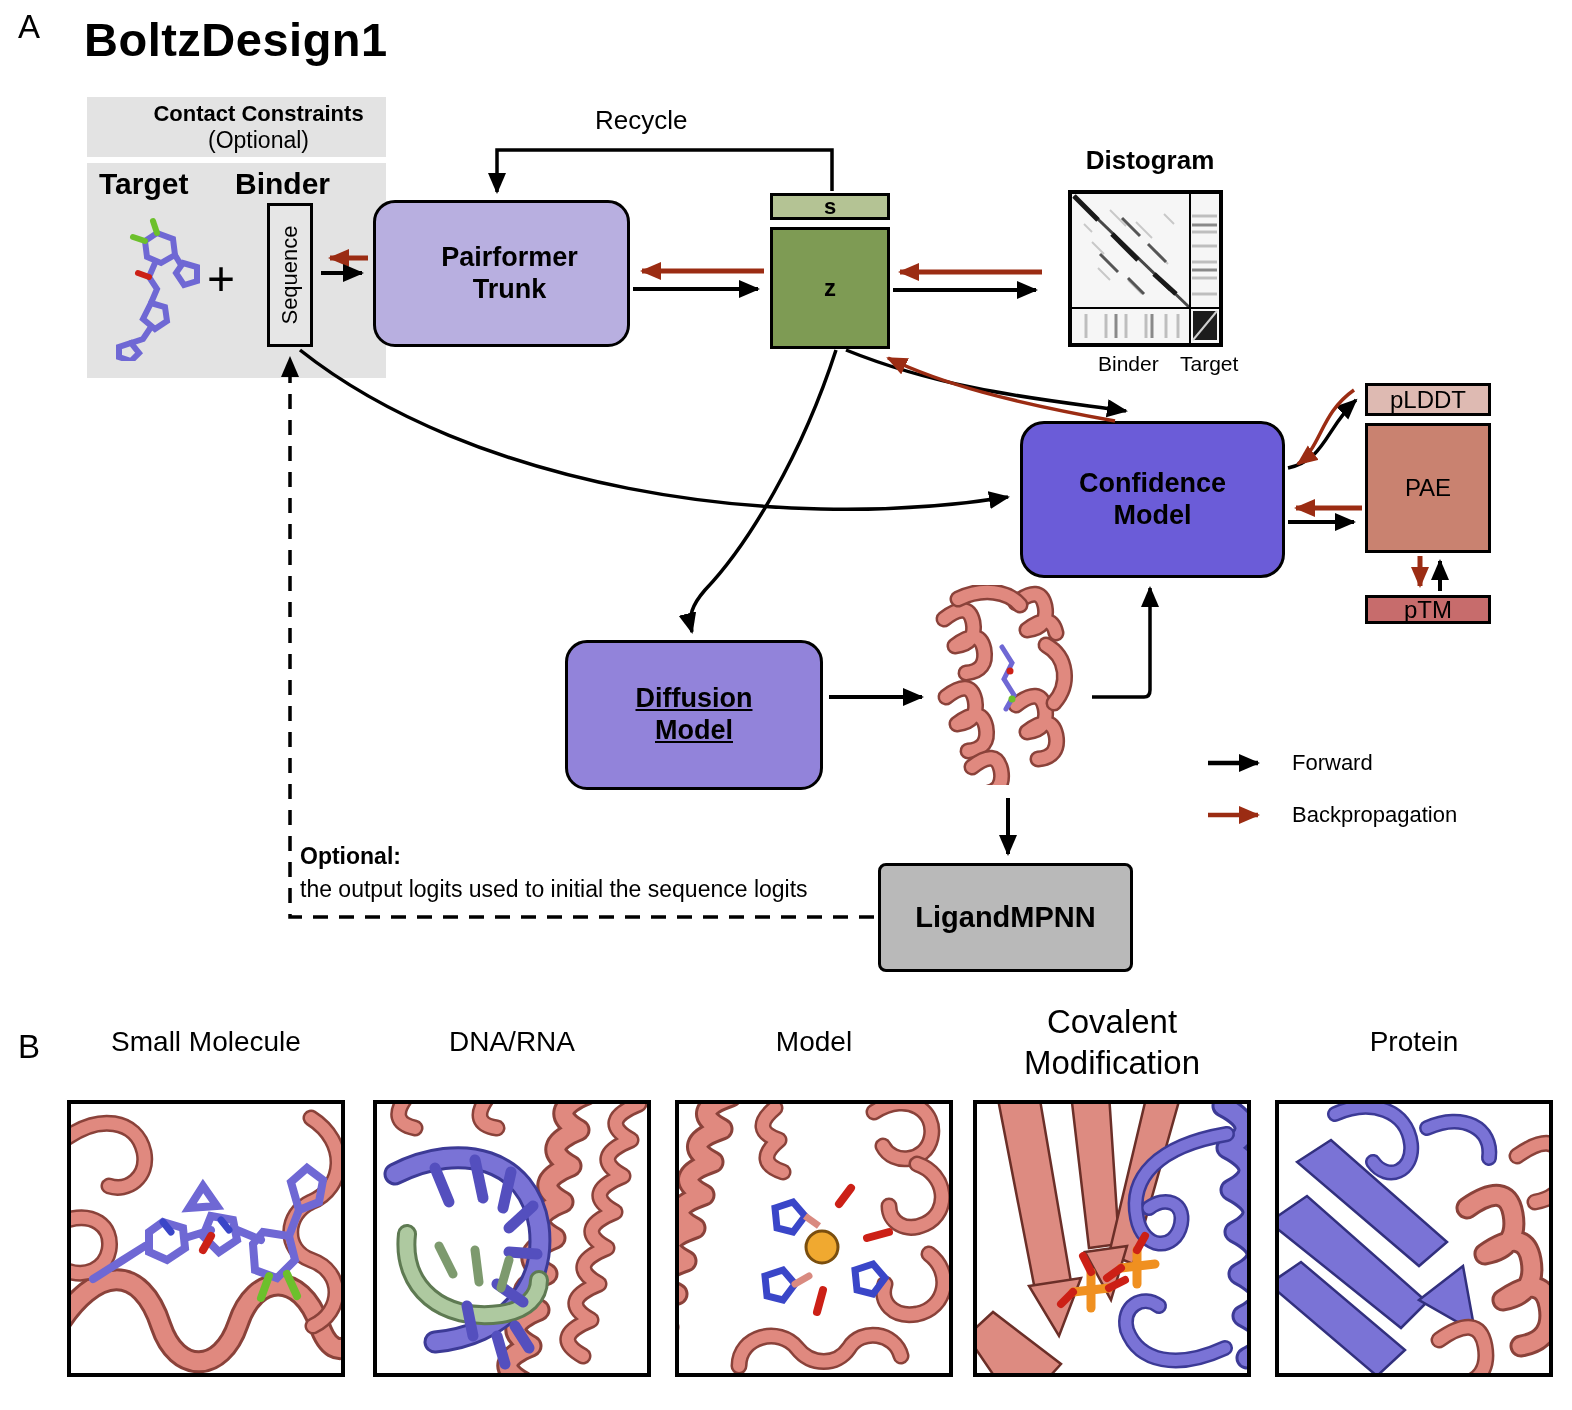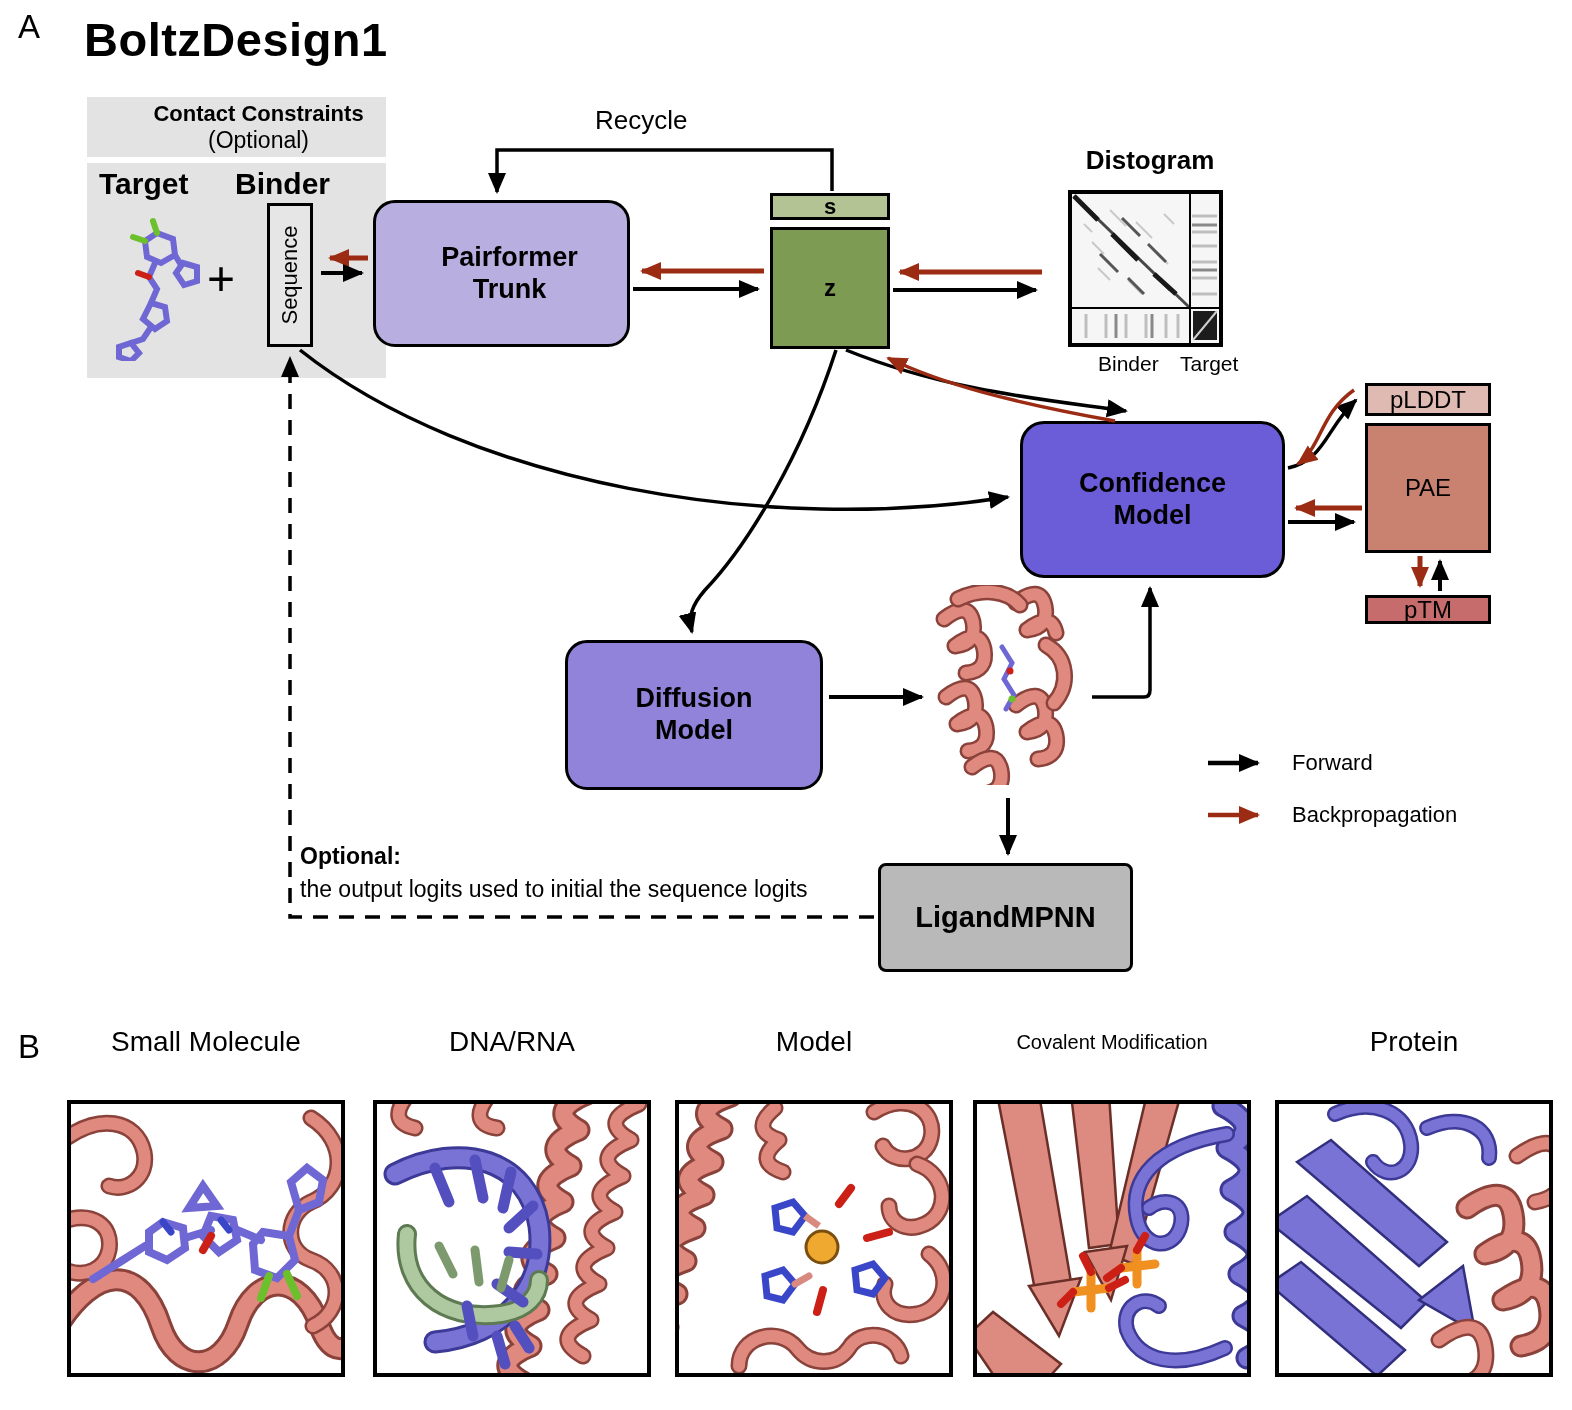--- a/index.html
+++ b/index.html
@@ -173,21 +173,21 @@
   <div class="abs box ctr lbl24" style="left:1365px;top:383px;width:126px;height:33px;background:var(--plddt);">
     <span>pLDDT</span>
   </div>
   <div class="abs box ctr lbl24" style="left:1365px;top:423px;width:126px;height:130px;background:var(--pae);">
     <span>PAE</span>
   </div>
   <div class="abs box ctr lbl24" style="left:1365px;top:595px;width:126px;height:29px;background:var(--ptm);">
     <span>pTM</span>
   </div>
 
-  <div class="abs box round22 ctr col lbl26" style="left:565px;top:640px;width:258px;height:150px;background:var(--diffusion);">
+  <div class="abs box round22 ctr col lbl26" style="left:565px;top:640px;width:258px;height:150px;background:var(--diffusion);text-decoration:underline;">
     <span>Diffusion</span>
     <span>Model</span>
   </div>
 
   <svg class="abs" style="left:928px;top:585px;" width="162" height="200" viewBox="0 0 162 200">
     <g class="ow">
       <path id="pc1" d="M 16,34 q 24,-19 29,3 q 4,22 -18,24 q 24,-19 29,3 q 4,22 -18,24" fill="none"></path>
       <use href="#pc1" class="sal-o th"></use>
         <use href="#pc1" class="sal-f th"></use>
       <path id="pc2" d="M 88,18 q 24,-19 29,3 q 4,22 -18,24 q 24,-19 29,3" fill="none"></path>
@@ -271,21 +271,21 @@
 
     <path d="M 1208,763 1258,763" fill="none" stroke="#000" stroke-width="4.5" marker-end="url(#mb)"></path>
     <path d="M 1208,815 1258,815" fill="none" stroke="#9b2c13" stroke-width="4.5" marker-end="url(#mr)"></path>
   </svg>
 
   <div class="abs panel-label" style="left:18px;top:1028px;">B</div>
 
   <div class="abs ctr" style="left:96px;top:1002px;width:220px;height:80px;font-size:28px;">Small Molecule</div>
   <div class="abs ctr" style="left:402px;top:1002px;width:220px;height:80px;font-size:28px;">DNA/RNA</div>
   <div class="abs ctr" style="left:704px;top:1002px;width:220px;height:80px;font-size:28px;">Model</div>
-  <div class="abs ctr" style="left:1012px;top:1002px;width:200px;height:80px;font-size:20px;line-height:1.25;">Covalent Modification</div>
+  <div class="abs ctr" style="left:1012px;top:1002px;width:200px;height:80px;font-size:33px;line-height:1.25;">Covalent Modification</div>
   <div class="abs ctr" style="left:1304px;top:1002px;width:220px;height:80px;font-size:28px;">Protein</div>
 
   <div class="abs" style="left:67px;top:1100px;width:278px;height:277px;border:4px solid #000;box-sizing:border-box;background:#fff;overflow:hidden;">
     <svg width="270" height="269" viewBox="0 0 270 269">
       <g class="ow">
         <path id="sm1" d="M -15,225 C 25,160 70,160 90,222 C 106,270 150,270 167,220 C 184,168 230,168 248,220 C 256,244 268,250 280,240" fill="none"></path>
         <use href="#sm1" class="sal-o"></use>
           <use href="#sm1" class="sal-f"></use>
         <path id="sm2" d="M -10,38 C 28,8 66,16 73,48 C 78,74 56,88 38,82" fill="none"></path>
         <use href="#sm2" class="sal-o th"></use>

